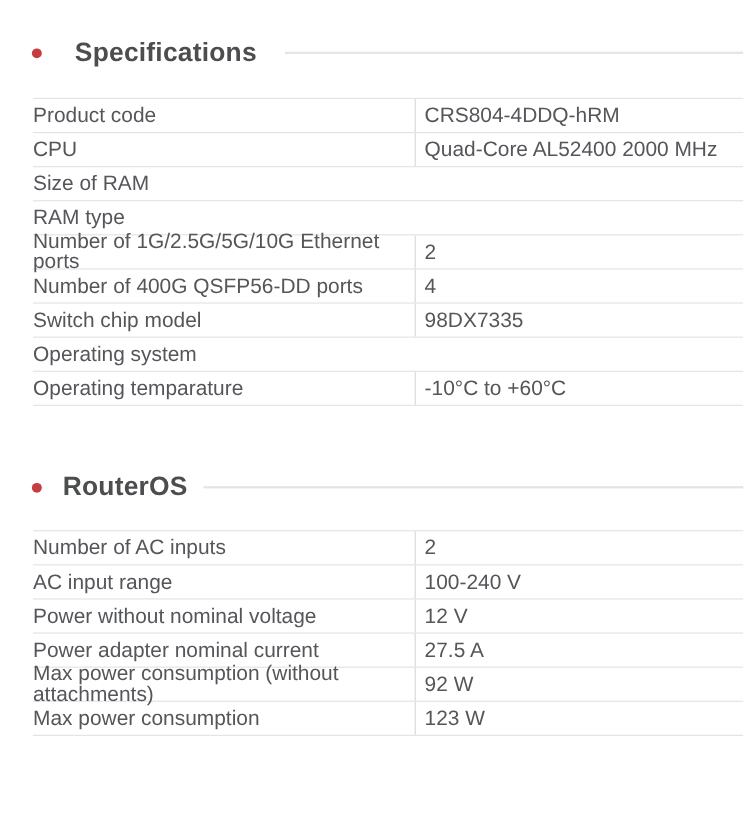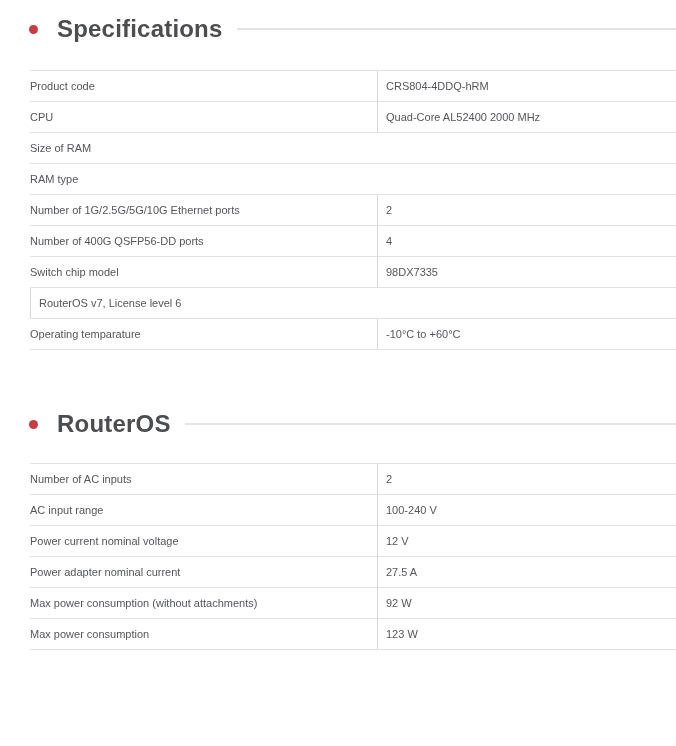--- a/index.html
+++ b/index.html
@@ -16,21 +16,22 @@
     font-family: "Liberation Sans", sans-serif;
     color: var(--text-color, #54565a);
   }
   .section-header {
     display: flex;
     align-items: center;
     height: 28px;
     margin-left: 29px;
   }
   .section-header.first {
-    margin-top: 15px;
+    margin-top: 34px;
+    gap: 11px;
   }
   .section-header.second {
     margin-top: 60px;
   }
   .bullet {
     width: 9px;
     height: 9px;
     border-radius: 50%;
     background: var(--accent-red, #c63c40);
     flex: 0 0 auto;
@@ -63,21 +64,21 @@
   .spec-row {
     display: flex;
     align-items: stretch;
     height: 31px;
     box-sizing: border-box;
     border-top: 1px solid var(--row-line-color, #e2e2e2);
   }
   .cell {
     display: flex;
     align-items: center;
-    font-size: 11px;
+    font-size: 19px;
     line-height: 1;
     color: var(--text-color, #54565a);
     box-sizing: border-box;
   }
   .cell.label {
     width: 347px;
     flex: 0 0 auto;
     padding-right: 10px;
   }
   .cell.value {
@@ -128,21 +129,21 @@
           <div class="cell label">Number of 400G QSFP56-DD ports</div>
           <div class="cell value">4</div>
         </div>
 
         <div class="spec-row">
           <div class="cell label">Switch chip model</div>
           <div class="cell value">98DX7335</div>
         </div>
 
         <div class="spec-row">
-          <div class="cell value">RouterOS v7, License level 6</div>
+          <div class="cell label">Operating system</div>
         </div>
 
         <div class="spec-row">
           <div class="cell label">Operating temparature</div>
           <div class="cell value">-10°C to +60°C</div>
         </div>
       </div>
   </section>
 
   <section>
@@ -157,21 +158,21 @@
           <div class="cell label">Number of AC inputs</div>
           <div class="cell value">2</div>
         </div>
 
         <div class="spec-row">
           <div class="cell label">AC input range</div>
           <div class="cell value">100-240 V</div>
         </div>
 
         <div class="spec-row">
-          <div class="cell label">Power current nominal voltage</div>
+          <div class="cell label">Power without nominal voltage</div>
           <div class="cell value">12 V</div>
         </div>
 
         <div class="spec-row">
           <div class="cell label">Power adapter nominal current</div>
           <div class="cell value">27.5 A</div>
         </div>
 
         <div class="spec-row">
           <div class="cell label">Max power consumption (without attachments)</div>

